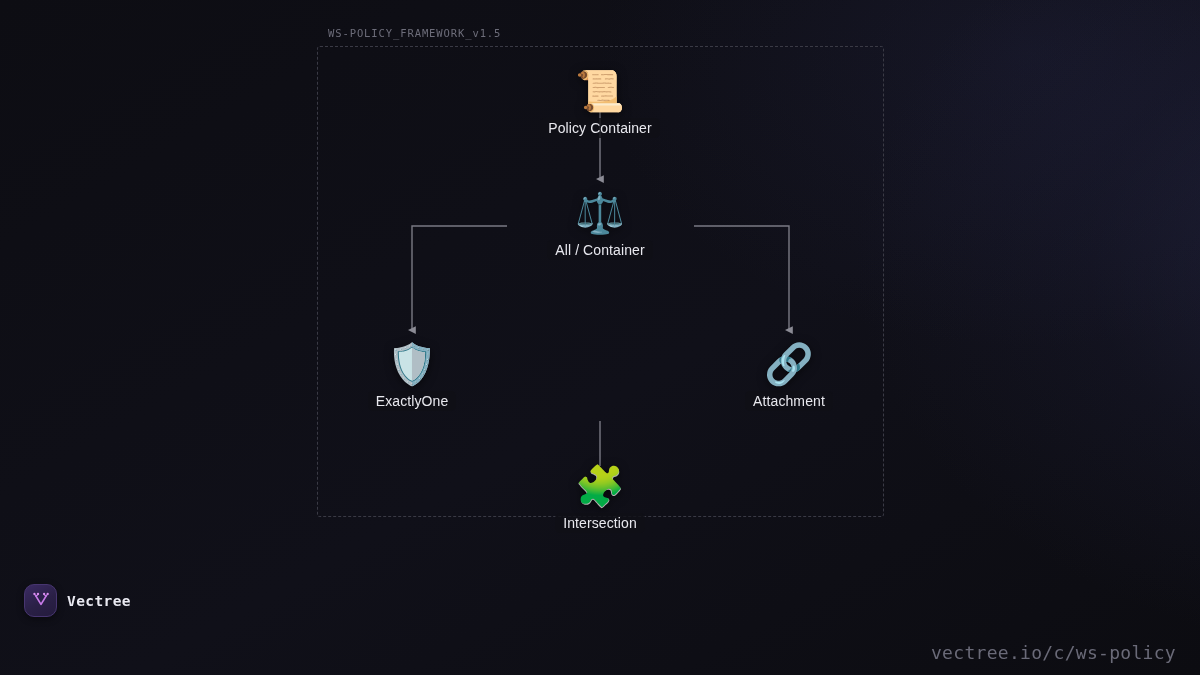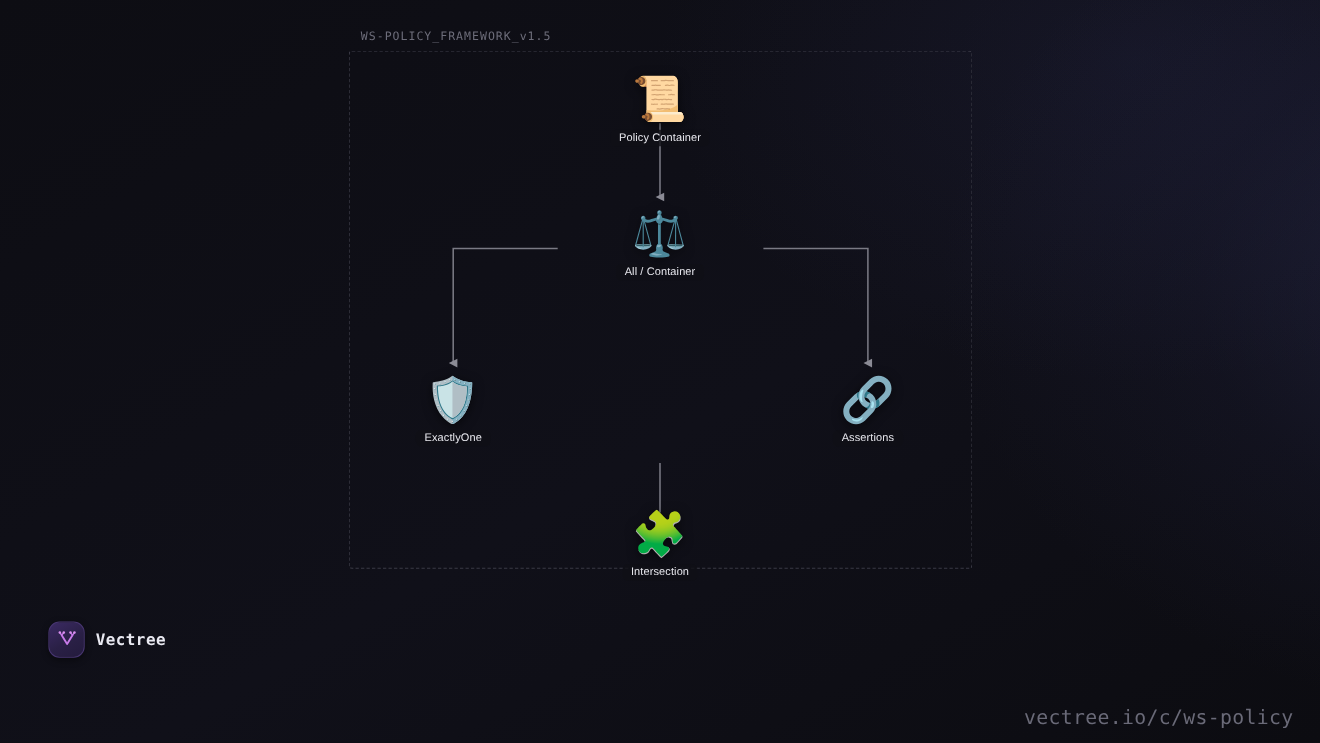--- a/index.html
+++ b/index.html
@@ -50,34 +50,34 @@
   }
   .node-icon {
     font-size:40px; line-height:44px;
     height:46px;
     display:flex; align-items:center; justify-content:center;
     filter:drop-shadow(0 2px 5px rgba(0,0,0,0.55));
     user-select:none;
   }
   .node-label {
     margin-top:4px;
-    font-size:10px;
+    font-size:14px;
     color:#e8e8ee;
     white-space:nowrap;
     padding:2px 8px;
     border-radius:5px;
     background:rgba(16,16,22,0.82);
     letter-spacing:0.1px;
   }
 
   
   #footer { position:absolute; left:0; bottom:0; width:1200px; height:120px; }
   #brand-row {
-    position:absolute; left:24px; top:10px;
-    display:flex; align-items:center; gap:10px;margin-left:20px;
+    position:absolute; left:24px; top:29px;
+    display:flex; align-items:center; gap:10px;
   }
   #brand-logo {
     width:33px; height:33px;
     border-radius:10px;
     background:linear-gradient(150deg, #3b2a63 0%, #2a2046 55%, #241b3d 100%);
     border:1px solid #473570;
     display:flex; align-items:center; justify-content:center;
     box-shadow:0 2px 7px rgba(0,0,0,0.45);
   }
   #brand-name {
@@ -132,21 +132,21 @@
     <div class="node-label">All / Container</div>
   </div>
 
   <div class="node" style="left:412px; top:341px;">
     <div class="node-icon">🛡️</div>
     <div class="node-label">ExactlyOne</div>
   </div>
 
   <div class="node" style="left:789px; top:341px;">
     <div class="node-icon">🔗</div>
-    <div class="node-label">Assertions</div>
+    <div class="node-label">Attachment</div>
   </div>
 
   <div class="node" style="left:600px; top:463px;">
     <div class="node-icon">🧩</div>
     <div class="node-label">Intersection</div>
   </div>
 
   <div id="footer">
     <div id="brand-row">
       <div id="brand-logo">

